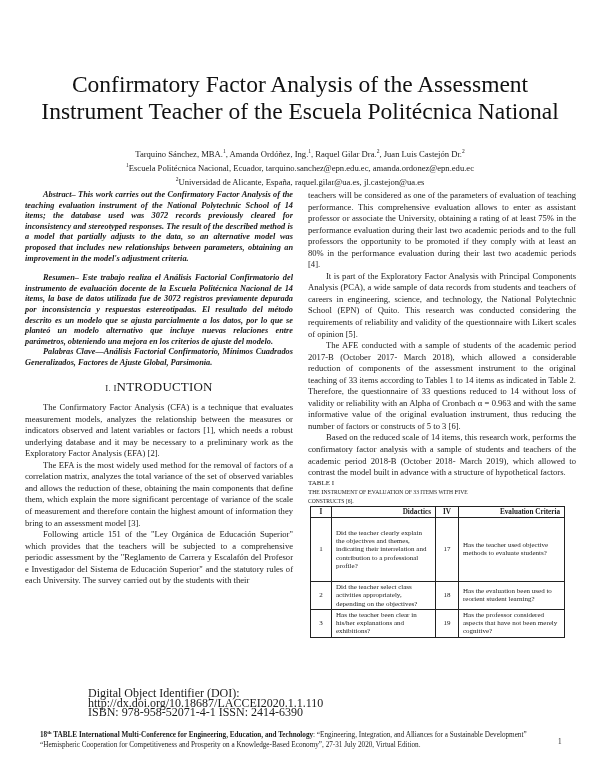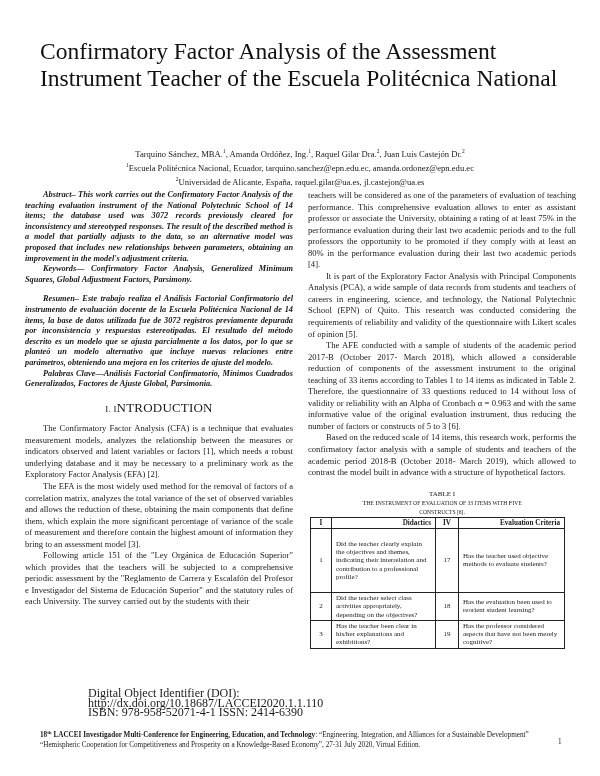--- a/index.html
+++ b/index.html
@@ -1,32 +1,32 @@
 <!DOCTYPE html>
 <html><head>
 <meta charset="utf-8">
 <style>
   html, body { margin:0; padding:0; background:#ffffff; }
   body { width:600px; height:776px; position:relative; overflow:hidden;
          font-family:"Liberation Serif", serif; color:#1a1a1a; }
-  .title { position:absolute; left:40px; top:38px; width:520px; 
+  .title { position:absolute; left:40px; top:71px; width:520px; text-align:center;
            font-size:23.5px; line-height:27px; color:#111; }
   .authors { position:absolute; left:30px; top:146px; width:540px; text-align:center;
              font-size:8.6px; line-height:11px; }
   .authors sup { font-size:5.5px; }
   .col { position:absolute; font-size:8.6px; line-height:11.55px; text-align:justify; }
   .col-left { left:25px; top:190px; width:268px; }
   .col-right { left:308px; top:190px; width:268px; }
   .abs { font-weight:bold; font-style:italic; font-size:8.3px; line-height:10.6px; text-align:justify; }
   .indent { text-indent:18px; margin:0; }
   p { margin:0; }
   .gap { height:9px; }
   .section-head { text-align:center; font-size:9px; margin:12px 0 8px 0; letter-spacing:0.2px; }
   .section-head .sc { font-size:13px; }
-  .table-caption { text-align:center; font-size:7px; line-height:9px; margin-top:11px; }
+  .table-caption { text-align:left; font-size:7px; line-height:9px; }
   .table-caption .sc { font-size:5.6px; }
   table { border-collapse:collapse; width:255px; margin-left:2px; font-size:7px; line-height:8.3px; }
   td, th { border:1px solid #222; padding:1px 4px; vertical-align:middle; text-align:left; }
   th { font-weight:bold; font-size:7.2px;text-align:right; }
   .num { text-align:center; width:12px; }
   .num-iv { text-align:center; width:14px;margin-left:26px; }
   .doi { position:absolute; left:88px; top:689px; font-size:12px; line-height:9.6px; }
   .footer { position:absolute; left:40px; top:728px; width:520px; font-size:7.2px; line-height:9.6px; }
   .footer b { font-weight:bold; }
   .footer sup { font-size:5px; }
@@ -43,21 +43,20 @@
     <span>Amanda Ordóñez, Ing.</span><sup>1</sup>,
     <span>Raquel Gilar Dra.</span><sup>2</sup>,
     <span>Juan Luis Castejón Dr.</span><sup>2</sup>
   </div>
   <div><sup>1</sup><span>Escuela Politécnica Nacional, Ecuador, tarquino.sanchez@epn.edu.ec, amanda.ordonez@epn.edu.ec</span></div>
   <div><sup>2</sup><span>Universidad de Alicante, España, raquel.gilar@ua.es, jl.castejon@ua.es</span></div>
 </div>
 
 <div class="col col-left">
   <p class="abs indent">Abstract– This work carries out the Confirmatory Factor Analysis of the teaching evaluation instrument of the National Polytechnic School of 14 items; the database used was 3072 records previously cleared for inconsistency and stereotyped responses. The result of the described method is a model that partially adjusts to the data, so an alternative model was proposed that includes new relationships between parameters, obtaining an improvement in the model's adjustment criteria.</p>
-  <p class="abs indent">Keywords— Confirmatory Factor Analysis, Generalized Minimum Squares, Global Adjustment Factors, Parsimony.</p>
   <div class="gap"></div>
   <p class="abs indent">Resumen– Este trabajo realiza el Análisis Factorial Confirmatorio del instrumento de evaluación docente de la Escuela Politécnica Nacional de 14 ítems, la base de datos utilizada fue de 3072 registros previamente depurada por inconsistencia y respuestas estereotipadas. El resultado del método descrito es un modelo que se ajusta parcialmente a los datos, por lo que se planteó un modelo alternativo que incluye nuevas relaciones entre parámetros, obteniendo una mejora en los criterios de ajuste del modelo.</p>
   <p class="abs indent">Palabras Clave—Análisis Factorial Confirmatorio, Mínimos Cuadrados Generalizados, Factores de Ajuste Global, Parsimonia.</p>
 
   <div class="section-head">
     <span>I.</span>
     <span>I</span><span class="sc">NTRODUCTION</span>
   </div>
 
   <p class="indent">The Confirmatory Factor Analysis (CFA) is a technique that evaluates measurement models, analyzes the relationship between the measures or indicators observed and latent variables or factors [1], which needs a robust underlying database and it may be necessary to a preliminary work as the Exploratory Factor Analysis (EFA) [2].</p>
@@ -107,15 +106,15 @@
     </table>
 </div>
 
 <div class="doi">
   <div>Digital Object Identifier (DOI):</div>
   <div>http://dx.doi.org/10.18687/LACCEI2020.1.1.110</div>
   <div>ISBN: 978-958-52071-4-1 ISSN: 2414-6390</div>
 </div>
 
 <div class="footer">
-  <b><span>18</span><sup>th</sup><span> LACCEI Investigador Multi-Conference for Engineering, Education, and Technology</span></b><span>: “Engineering, Integration, and Alliances for a Sustainable Development” “Hemispheric Cooperation for Competitiveness and Prosperity on a Knowledge-Based Economy”, 27-31 July 2020, Virtual Edition.</span>
+  <b><span>18</span><sup>th</sup><span> TABLE International Multi-Conference for Engineering, Education, and Technology</span></b><span>: “Engineering, Integration, and Alliances for a Sustainable Development” “Hemispheric Cooperation for Competitiveness and Prosperity on a Knowledge-Based Economy”, 27-31 July 2020, Virtual Edition.</span>
 </div>
 <div class="pagenum">1</div>
 
 </body></html>

